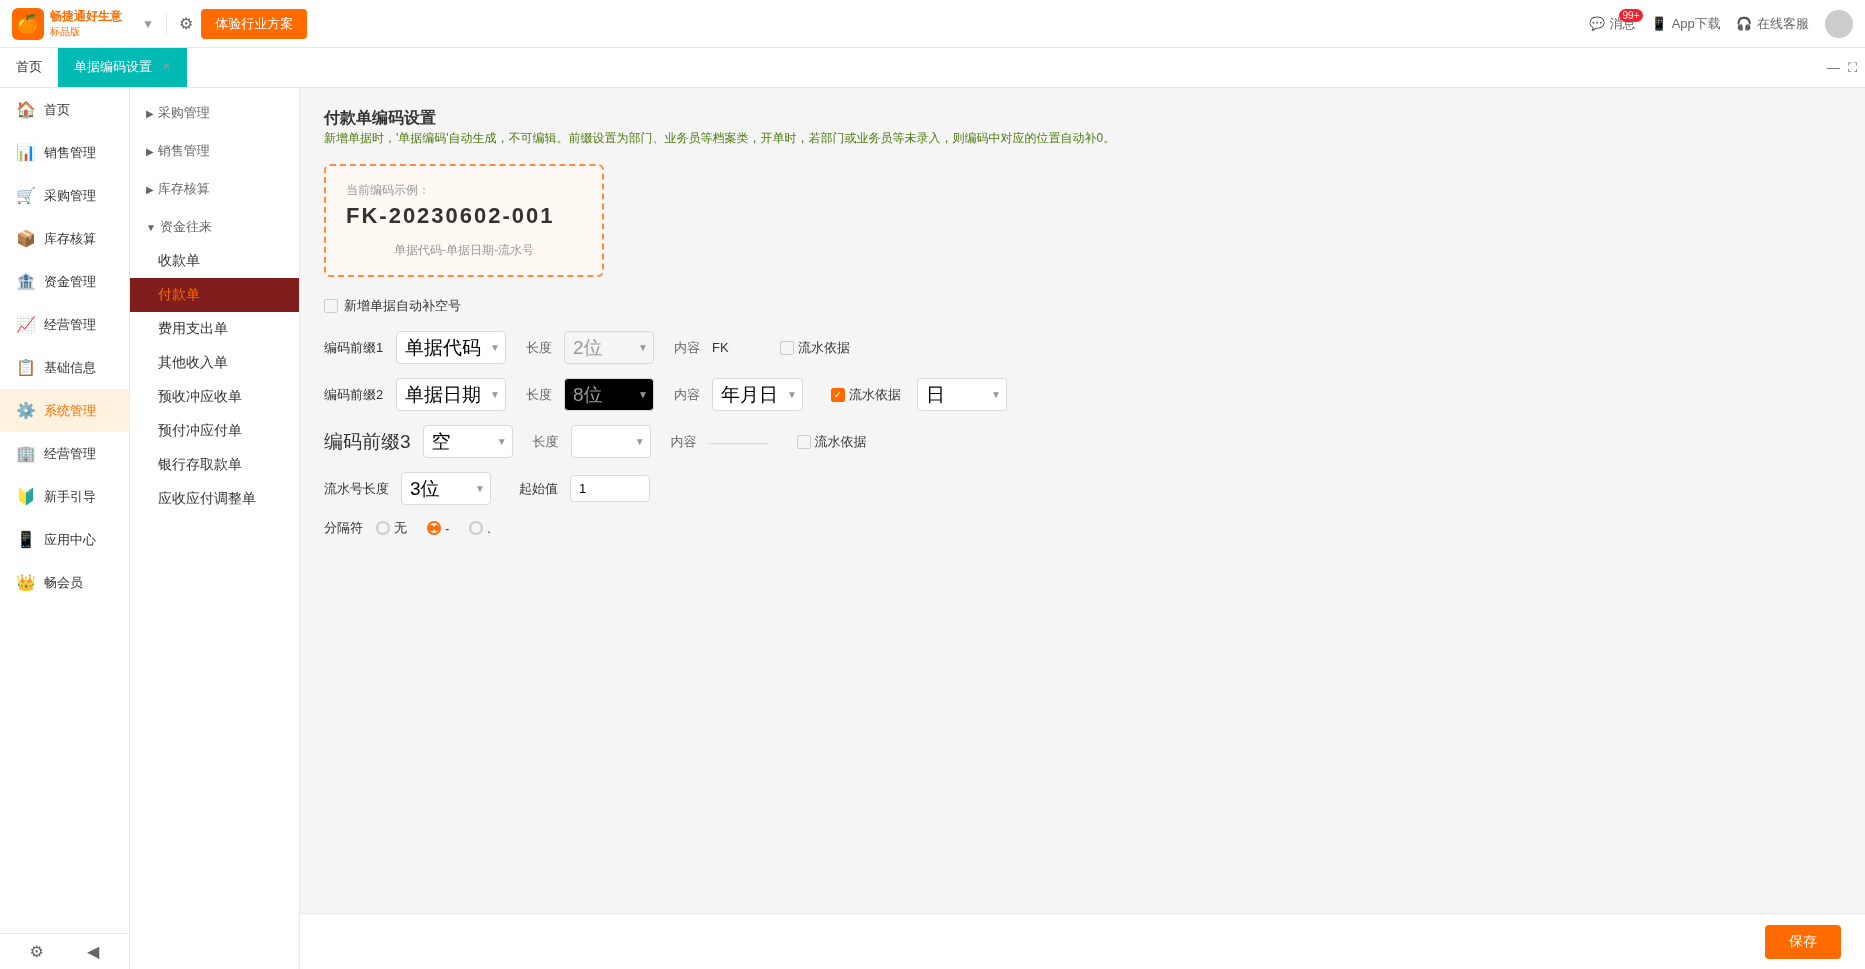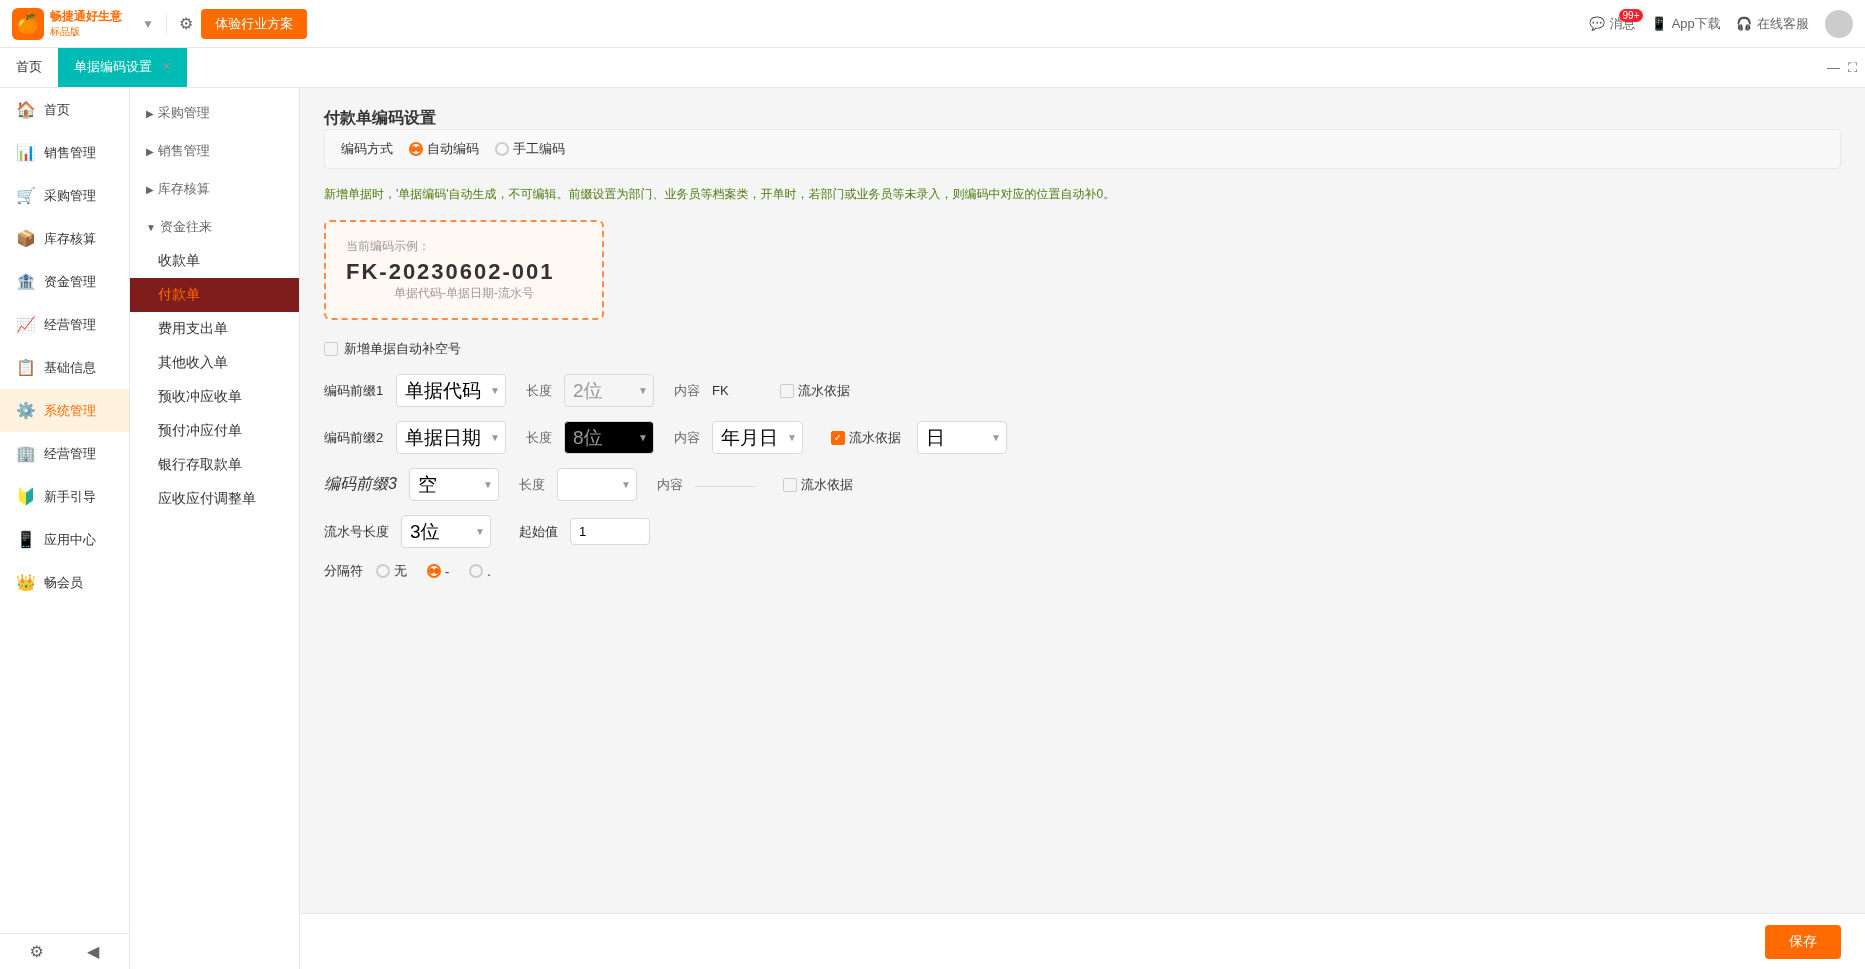--- a/index.html
+++ b/index.html
@@ -324,42 +324,29 @@
           <div class="sub-menu-item">银行存取款单</div>
           <div class="sub-menu-item">应收应付调整单</div>
         </div>
       </div>
 
       <div style="display:flex;flex-direction:column;flex:1;overflow:hidden;">
         <div class="main-panel">
           <div class="page-title">付款单编码设置</div>
 
           
-          <div style="background:#f9f9f9;border:1px solid #e8e8e8;border-radius:4px;padding:10px 16px;display:flex;align-items:center;gap:16px;margin-bottom:16px;">
-            <span style="font-size:13px;color:#333;">编码方式</span>
-            <div class="radio-item">
-              <div class="radio-circle checked">
-                <div style="width:6px;height:6px;border-radius:50%;background:#ff6b00;"></div>
-              </div>
-              <span style="font-size:13px;color:#333;">自动编码</span>
-            </div>
-            <div class="radio-item">
-              <div class="radio-circle" style="border-color:#ccc;"></div>
-              <span style="font-size:13px;color:#333;">手工编码</span>
-            </div>
-          </div>
 
           
           <div class="hint-text">新增单据时，'单据编码'自动生成，不可编辑。前缀设置为部门、业务员等档案类，开单时，若部门或业务员等未录入，则编码中对应的位置自动补0。</div>
 
           
           <div class="code-preview">
             <div style="font-size:12px;color:#999;margin-bottom:4px;">当前编码示例：</div>
             <div style="font-size:22px;font-weight:700;color:#333;letter-spacing:2px;">FK-20230602-001</div>
-            <div style="font-size:12px;color:#999;margin-top:0;text-align:center;">单据代码-单据日期-流水号</div>
+            <div style="font-size:12px;color:#999;margin-top:13px;text-align:center;">单据代码-单据日期-流水号</div>
           </div>
 
           
           <div class="checkbox-row">
             <div class="checkbox" style="border:1px solid #ccc;border-radius:2px;width:14px;height:14px;"></div>
             <span>新增单据自动补空号</span>
           </div>
 
           
           <div class="form-row">
@@ -417,21 +404,21 @@
                 <option>日</option>
                 <option>月</option>
                 <option>年</option>
               </select>
               <span class="select-arrow">▼</span>
             </div>
           </div>
 
           
           <div class="form-row">
-            <span style="font-size:16px;color:#333;min-width:60px;font-style:italic;">编码前缀3</span>
+            <span style="font-size:19px;color:#333;min-width:60px;">编码前缀3</span>
             <div class="select-wrapper">
               <select>
                 <option>空</option>
               </select>
               <span class="select-arrow">▼</span>
             </div>
             <span style="font-size:13px;color:#666;margin-left:8px;">长度</span>
             <div class="select-wrapper">
               <select style="min-width:80px;">
                 <option></option>

